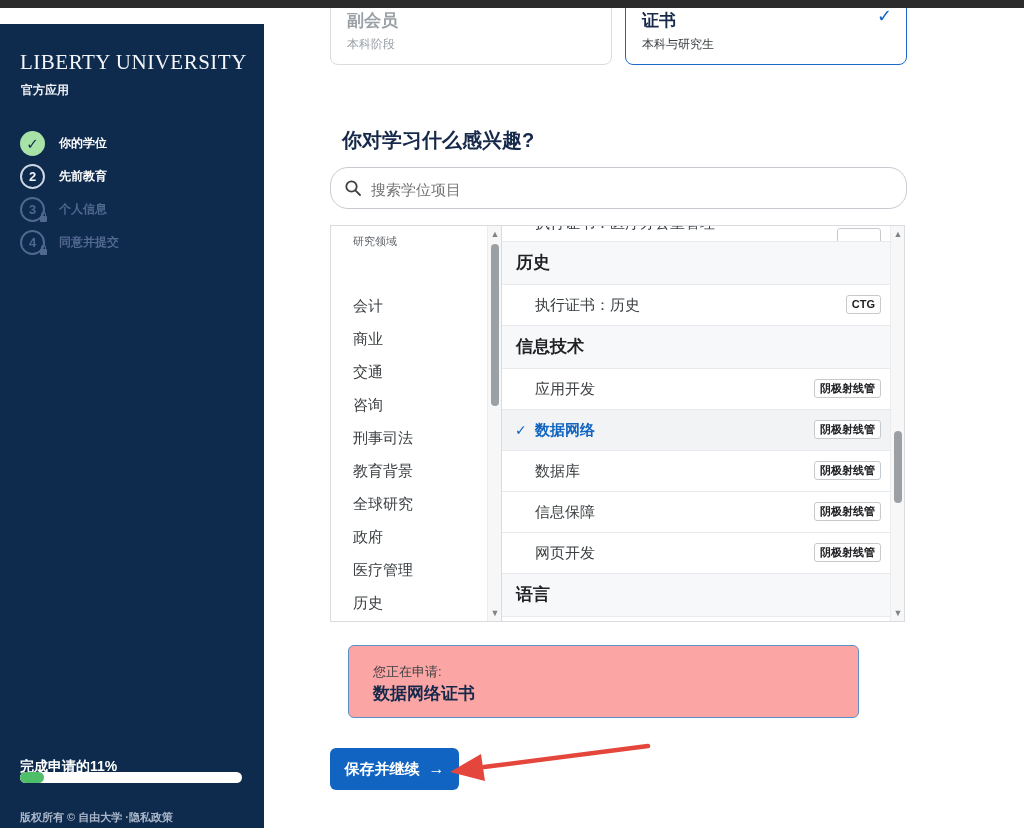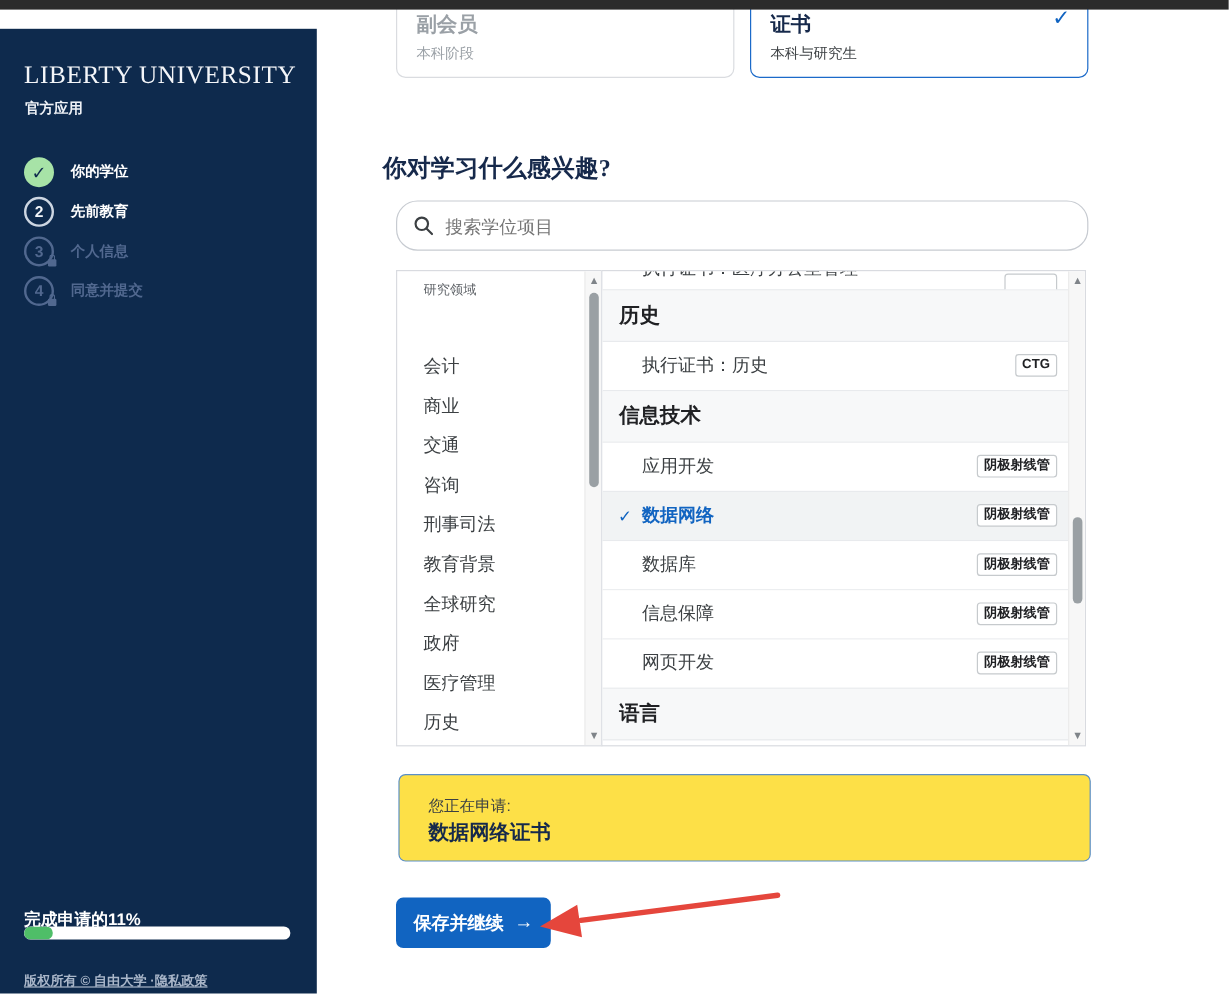--- a/index.html
+++ b/index.html
@@ -25,37 +25,37 @@
   .step-active .step-circle{border:2px solid #cdd6e2;color:#f2f5f9;}
   .step-locked .step-circle{border:2px solid #51688f;color:#51688f;}
   .step-label{margin-left:14px;font-size:12px;font-weight:bold;color:#ffffff;white-space:nowrap;}
   .step-locked .step-label{color:#51688f;}
   .mini-lock{position:absolute;right:-4px;bottom:-2px;width:7px;height:6px;background:#51688f;border-radius:1px;}
   .mini-lock::before{content:"";position:absolute;top:-4px;left:1px;width:3px;height:4px;
     border:1.5px solid #51688f;border-bottom:none;border-radius:3px 3px 0 0;}
   .progress-label{position:absolute;left:20px;top:724px;font-size:14px;font-weight:bold;color:#fff;margin-top:10px;}
   .progress-track{position:absolute;left:20px;top:748px;width:222px;height:11px;background:#ffffff;border-radius:6px;overflow:hidden;}
   .progress-fill{height:100%;background:var(--green-fill);border-radius:6px;}
-  .side-footer{position:absolute;left:20px;top:786px;font-size:11px;font-weight:bold;color:#a9b6c9;white-space:nowrap;text-decoration:underline;}
+  .side-footer{position:absolute;left:20px;top:786px;font-size:11px;font-weight:bold;color:#a9b6c9;white-space:nowrap;}
   .side-footer a{color:#a9b6c9;text-decoration:none;}
 
   
   .card{position:absolute;top:-42px;height:107px;width:282px;box-sizing:border-box;background:#fff;border-radius:8px;z-index:5;}
   .card1{left:330px;border:1px solid #dadce0;}
   .card2{left:625px;border:1.5px solid #1b6ac9;}
   .card-title{position:absolute;left:16px;top:50px;font-size:17px;font-weight:bold;}
   .card1 .card-title{color:#9aa0a6;}
   .card2 .card-title{color:#16294b;}
   .card-sub{position:absolute;left:16px;top:77px;font-size:12px;}
   .card1 .card-sub{color:#9aa0a6;}
   .card2 .card-sub{color:#3c4043;}
   .card-check{position:absolute;right:14px;top:46px;color:var(--accent);font-size:18px;font-weight:bold;}
 
   
-  .interest-heading{position:absolute;left:319px;top:127px;font-size:20px;font-weight:bold;color:#16294b;font-family:Liberation Serif, serif;}
+  .interest-heading{position:absolute;left:342px;top:127px;font-size:20px;font-weight:bold;color:#16294b;}
   .search-box{position:absolute;left:330px;top:167px;width:577px;height:42px;box-sizing:border-box;
     border:1px solid #c7cbd1;border-radius:18px;background:#fff;}
   .search-icon{position:absolute;left:13px;top:11px;}
   .search-input{position:absolute;left:38px;top:1px;width:520px;height:38px;border:none;outline:none;
     font-size:15px;color:#3c4043;font-family:inherit;background:transparent;}
   .search-input::placeholder{color:#757575;}
 
   
   .cat-panel{position:absolute;left:330px;top:225px;width:172px;height:397px;box-sizing:border-box;
     border:1px solid #d9dbe0;background:#fff;overflow:hidden;}
@@ -83,22 +83,22 @@
   .prog-row .prog-label{position:absolute;left:33px;top:0;line-height:40px;font-size:15px;color:#3c4043;}
   .prog-row .prog-badge{position:absolute;right:10px;top:10px;border:1px solid #c6cacd;border-radius:3px;
     background:#fff;font-size:11px;font-weight:bold;color:#202124;padding:3px 5px;line-height:11px;}
   .prog-row.selected{background:#f1f3f4;}
   .prog-row.selected .prog-label{color:var(--accent);font-weight:bold;}
   .prog-row .prog-check{display:none;position:absolute;left:13px;top:0;line-height:40px;
     color:var(--accent);font-size:14px;font-weight:bold;}
   .prog-row.selected .prog-check{display:block;}
 
   
-  .apply-box{position:absolute;left:332px;top:645px;width:577px;height:73px;box-sizing:border-box;
-    border:1px solid #5b8fc7;border-radius:6px;background:#fde047;}
+  .apply-box{position:absolute;left:348px;top:645px;width:511px;height:73px;box-sizing:border-box;
+    border:1px solid #5b8fc7;border-radius:6px;background:#fca5a5;}
   .apply-label{position:absolute;left:24px;top:17px;font-size:13px;color:#3c4043;}
   .apply-value{position:absolute;left:24px;top:36px;font-size:17px;font-weight:bold;color:#16294b;}
 
   
   .save-btn{position:absolute;left:330px;top:748px;width:129px;height:42px;background:var(--accent);
     border:none;border-radius:6px;color:#fff;font-size:15px;font-weight:bold;cursor:pointer;
     font-family:inherit;display:flex;align-items:center;justify-content:center;gap:9px;z-index:4;}
   .save-arrow{font-size:16px;font-weight:bold;}
 
   

